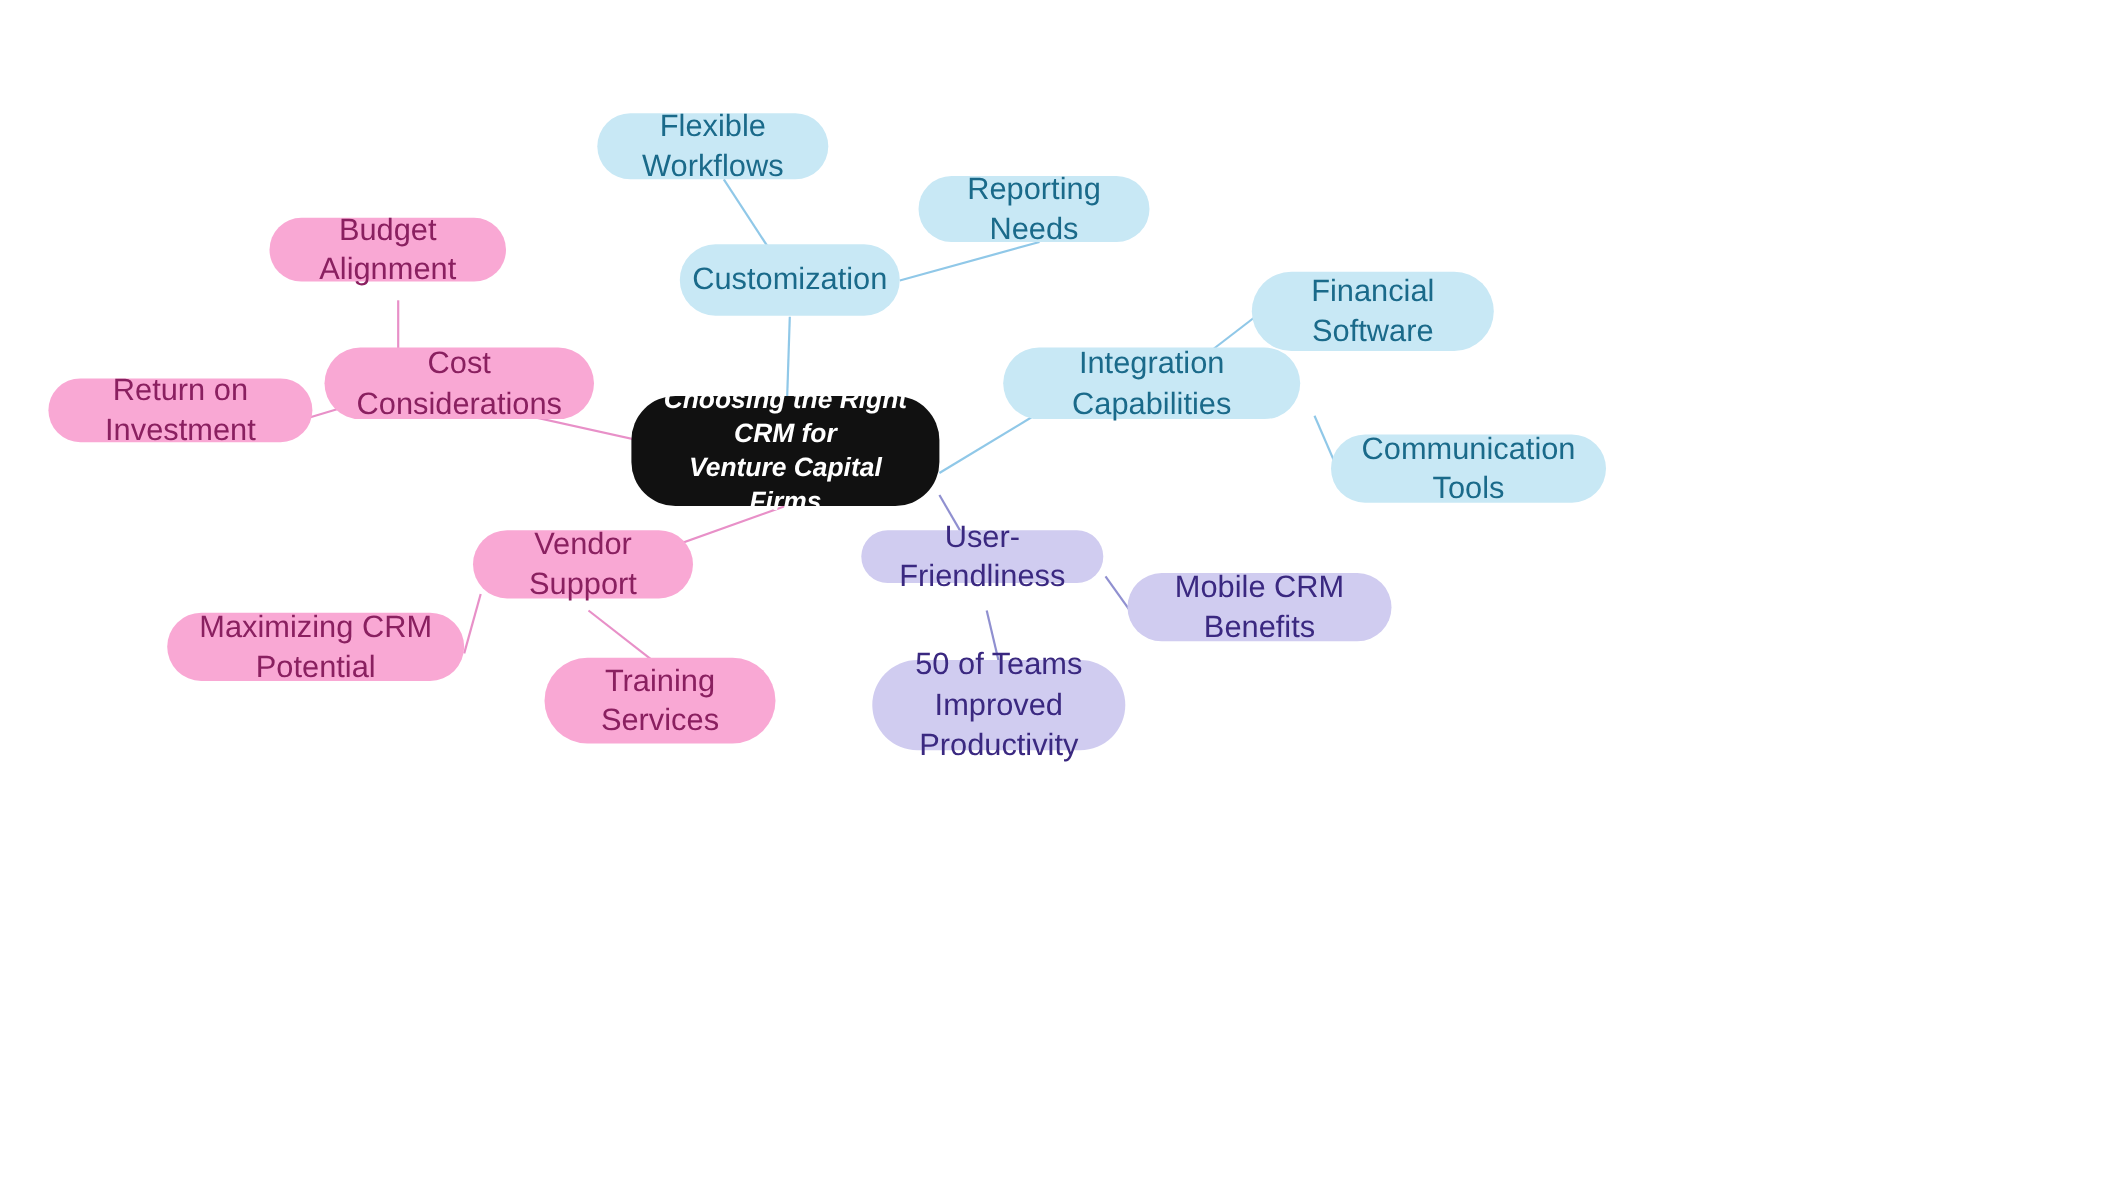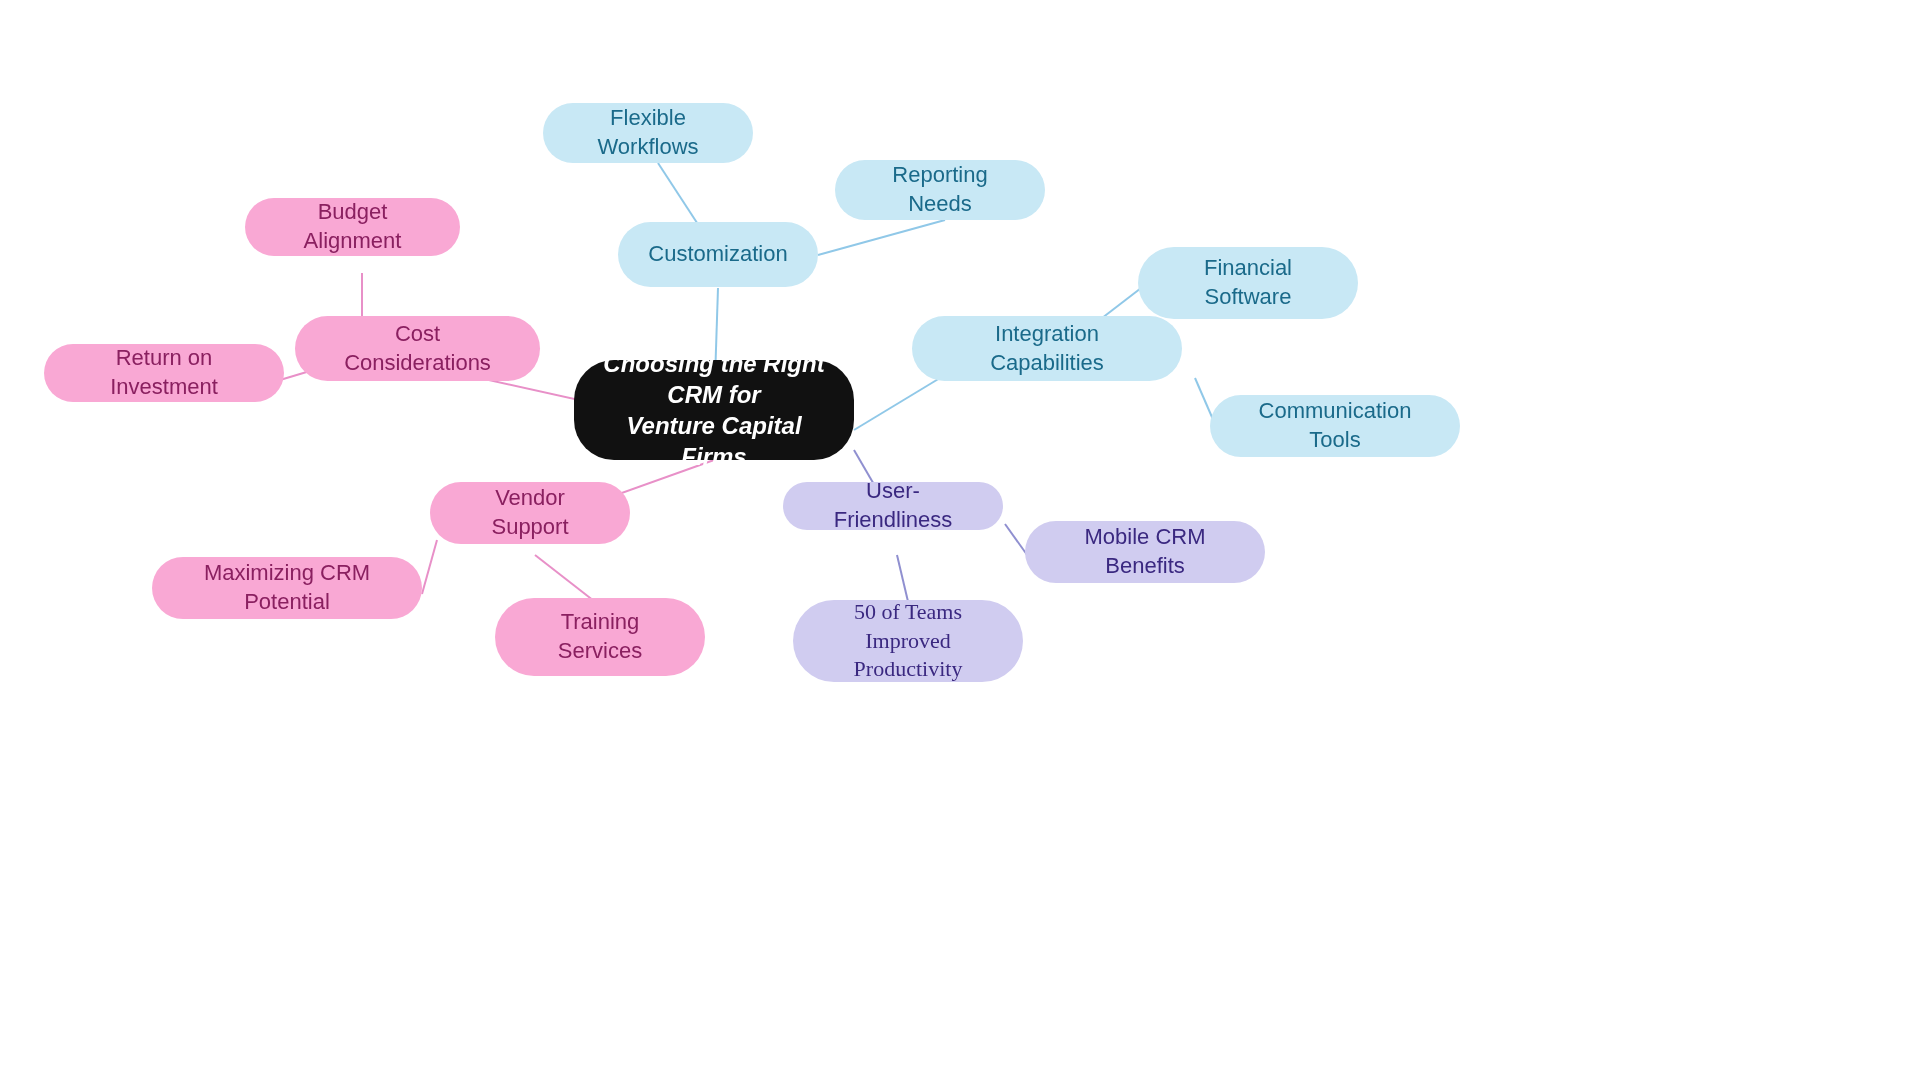--- a/index.html
+++ b/index.html
@@ -11,21 +11,21 @@
       overflow: hidden;
       position: relative;
     }
     .node {
       position: absolute;
       border-radius: 50px;
       display: flex;
       align-items: center;
       justify-content: center;
       text-align: center;
-      font-size: 22px;
+      font-size: 28px;
       font-weight: 500;
       padding: 14px 28px;
       line-height: 1.3;
     }
     .node-center {
       background: #111111;
       color: #ffffff;
       font-size: 24px;
       font-weight: 600;
       border-radius: 40px;
@@ -152,15 +152,15 @@
 
 <div class="node node-purple" style="left: 783px; top: 482px; width: 220px; height: 48px;">
   <span>User-Friendliness</span>
 </div>
 
 <div class="node node-purple" style="left: 1025px; top: 521px; width: 240px; height: 62px;">
   <span>Mobile CRM Benefits</span>
 </div>
 
 <div class="node node-purple" style="left: 793px; top: 600px; width: 230px; height: 82px;">
-  <span style="white-space: pre-line; font-family: Liberation Serif, serif;">50 of Teams Improved
+  <span style="white-space: pre-line;">50 of Teams Improved
 Productivity</span>
 </div>
 
 </body></html>

